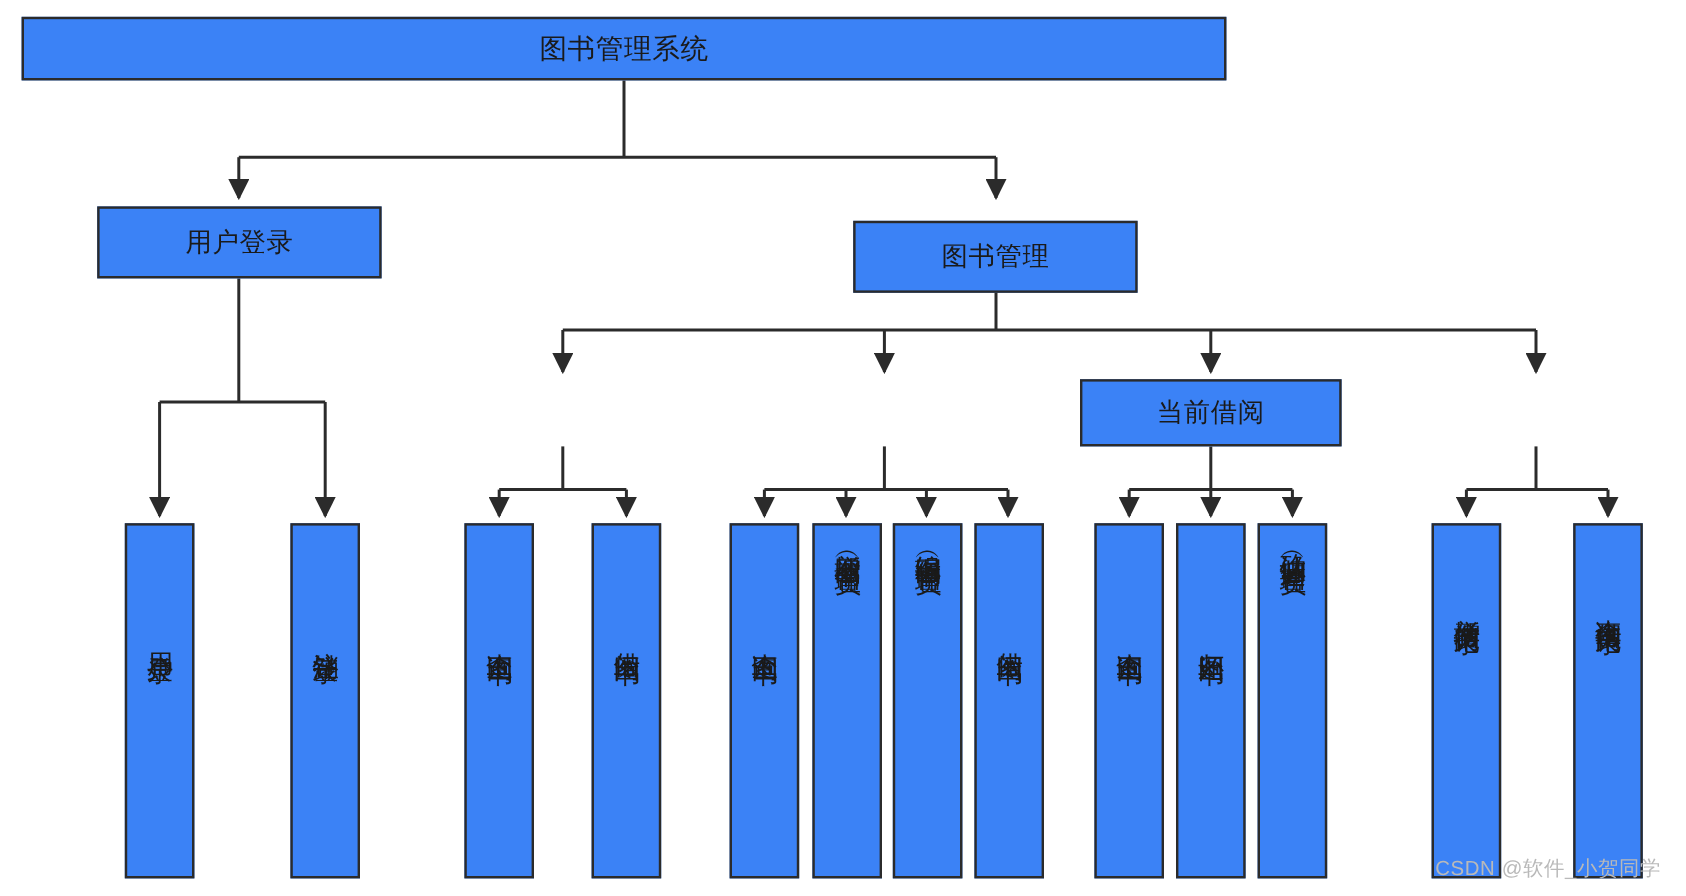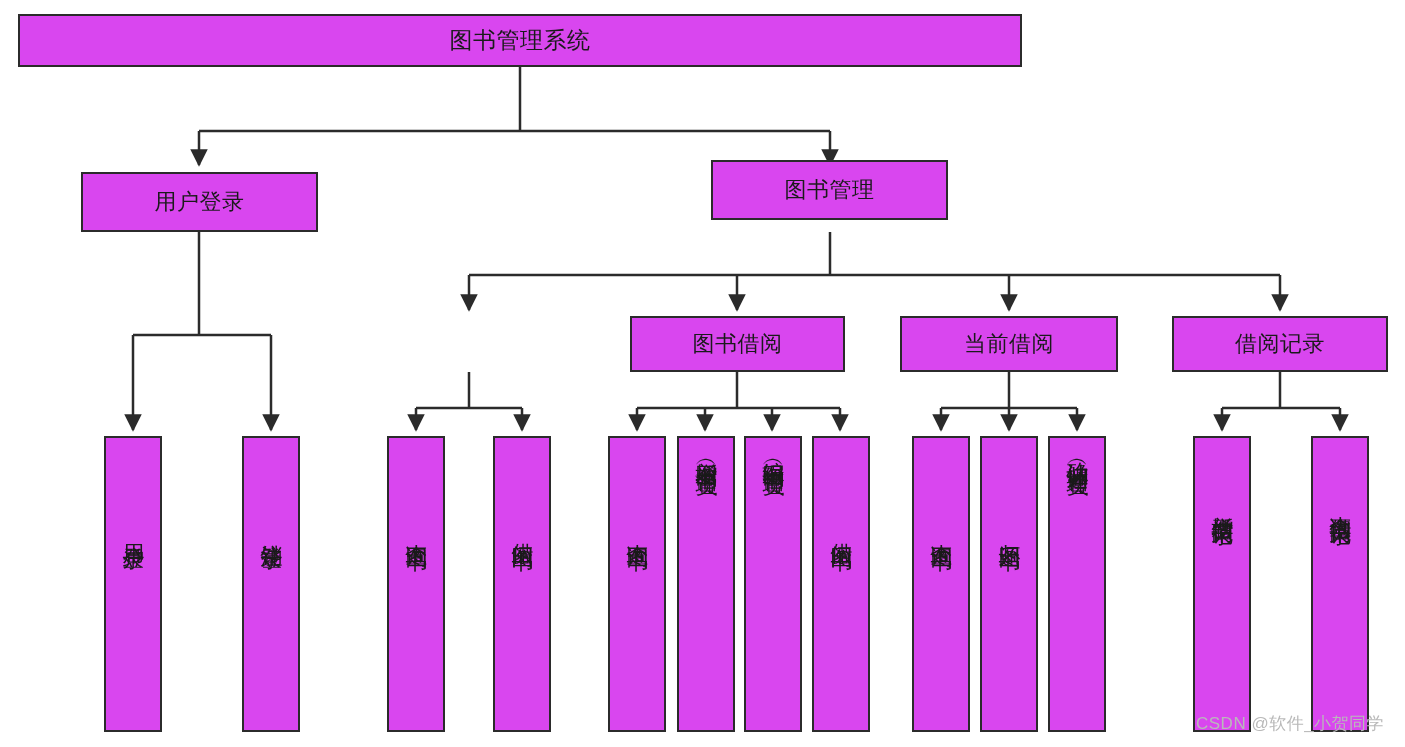--- a/index.html
+++ b/index.html
@@ -14,21 +14,21 @@
     position: relative;
     width: 1405px;
     height: 747px;
     background: #ffffff;
     overflow: hidden;
   }
   .node {
     position: absolute;
     box-sizing: border-box;
     border: 2.5px solid #2b2b2b;
-    background: #d946ef;
+    background: #3b82f6;
     display: flex;
     align-items: center;
     justify-content: center;
     color: #1a1a1a;
   }
   .node .label {
     font-size: 22px;
     line-height: 1.15;
     letter-spacing: 0.5px;
     white-space: nowrap;
@@ -126,32 +126,26 @@
     </g>
   </svg>
 
   <div class="node root" style="left:18px; top:14px; width:1004px; height:53px;">
     <span class="label">图书管理系统</span>
   </div>
 
   <div class="node" style="left:81px; top:172px; width:237px; height:60px;">
     <span class="label">用户登录</span>
   </div>
-  <div class="node" style="left:711px; top:160px; width:237px; height:60px;">
+  <div class="node" style="left:711px; top:184px; width:237px; height:60px;">
     <span class="label">图书管理</span>
   </div>
 
-  <div class="node" style="left:630px; top:316px; width:215px; height:56px;">
-    <span class="label">图书借阅</span>
-  </div>
   <div class="node" style="left:900px; top:316px; width:218px; height:56px;text-align:center;">
     <span class="label">当前借阅</span>
-  </div>
-  <div class="node" style="left:1172px; top:316px; width:216px; height:56px;">
-    <span class="label">借阅记录</span>
   </div>
 
   <div class="node leaf mid" style="left:104px; top:436px; width:58px; height:296px;">
     <span class="label">用户登录</span>
   </div>
   <div class="node leaf mid" style="left:242px; top:436px; width:58px; height:296px;">
     <span class="label">注销登录</span>
   </div>
 
   <div class="node leaf mid" style="left:387px; top:436px; width:58px; height:296px;">

